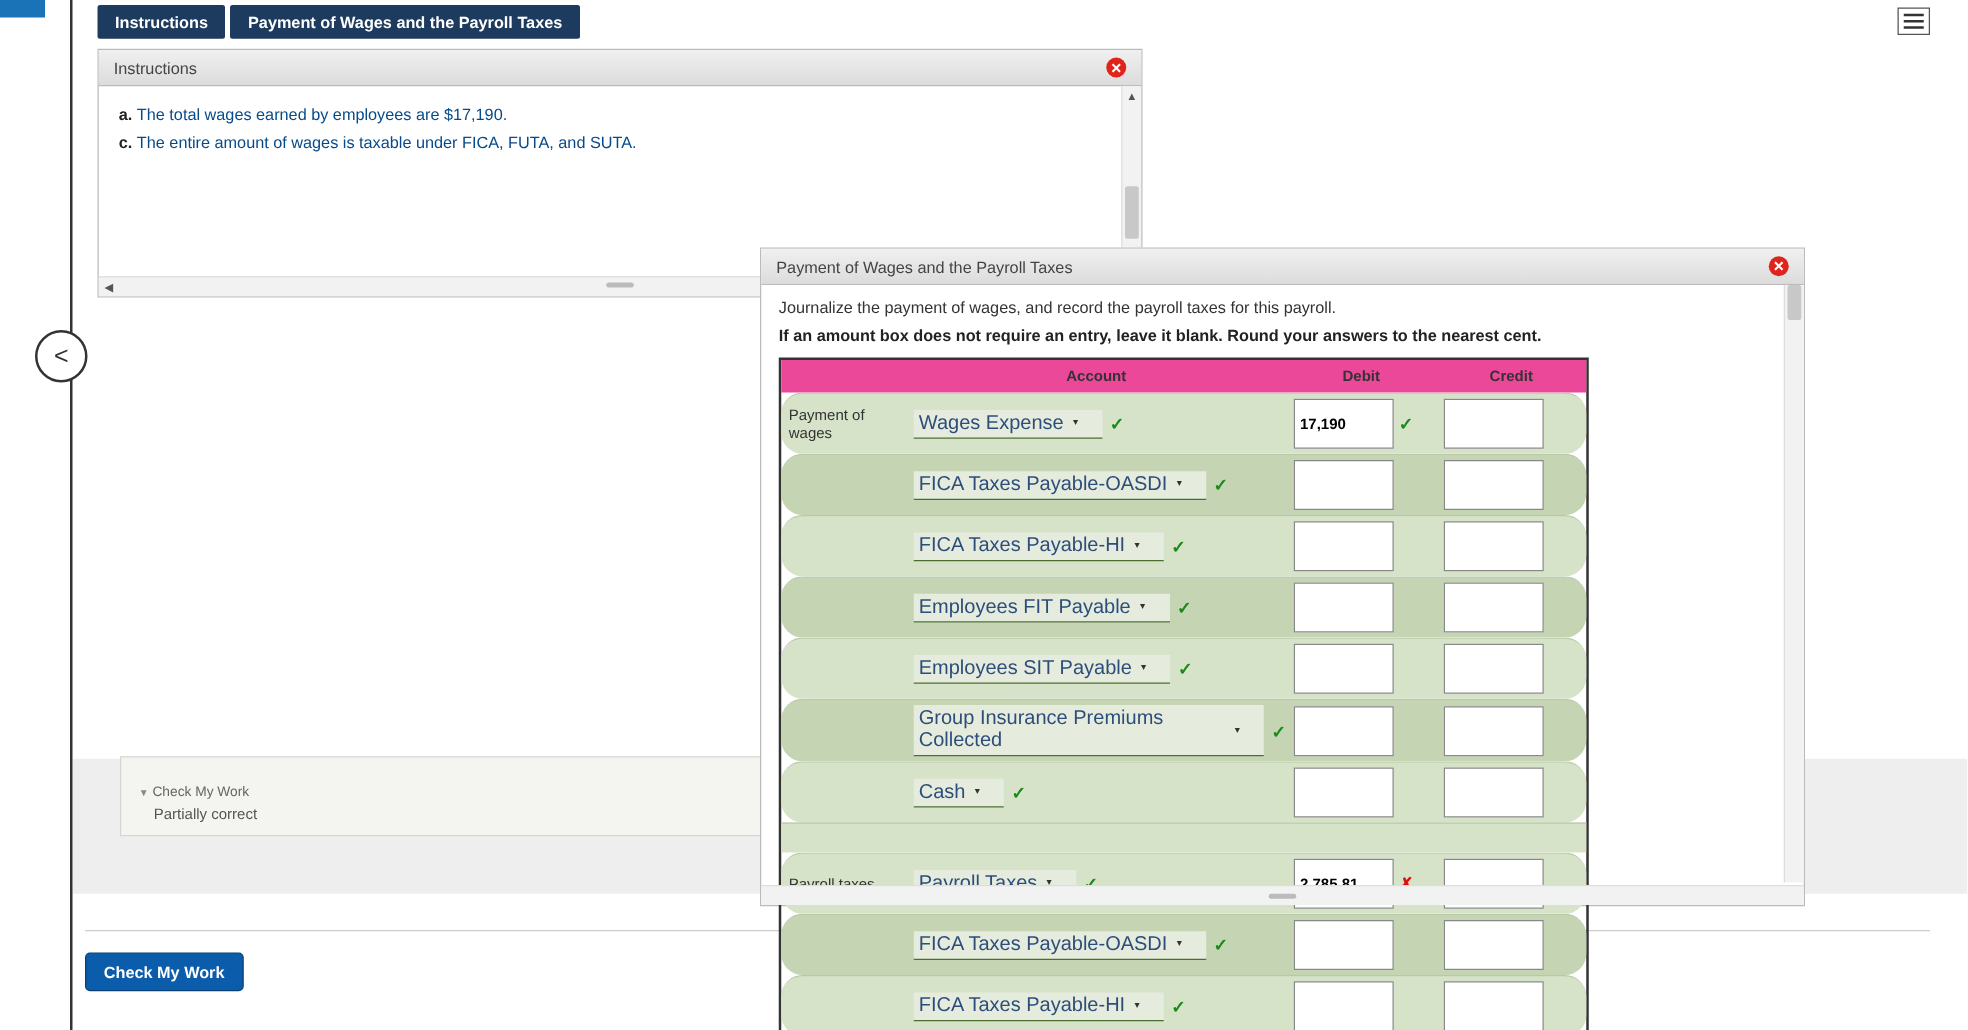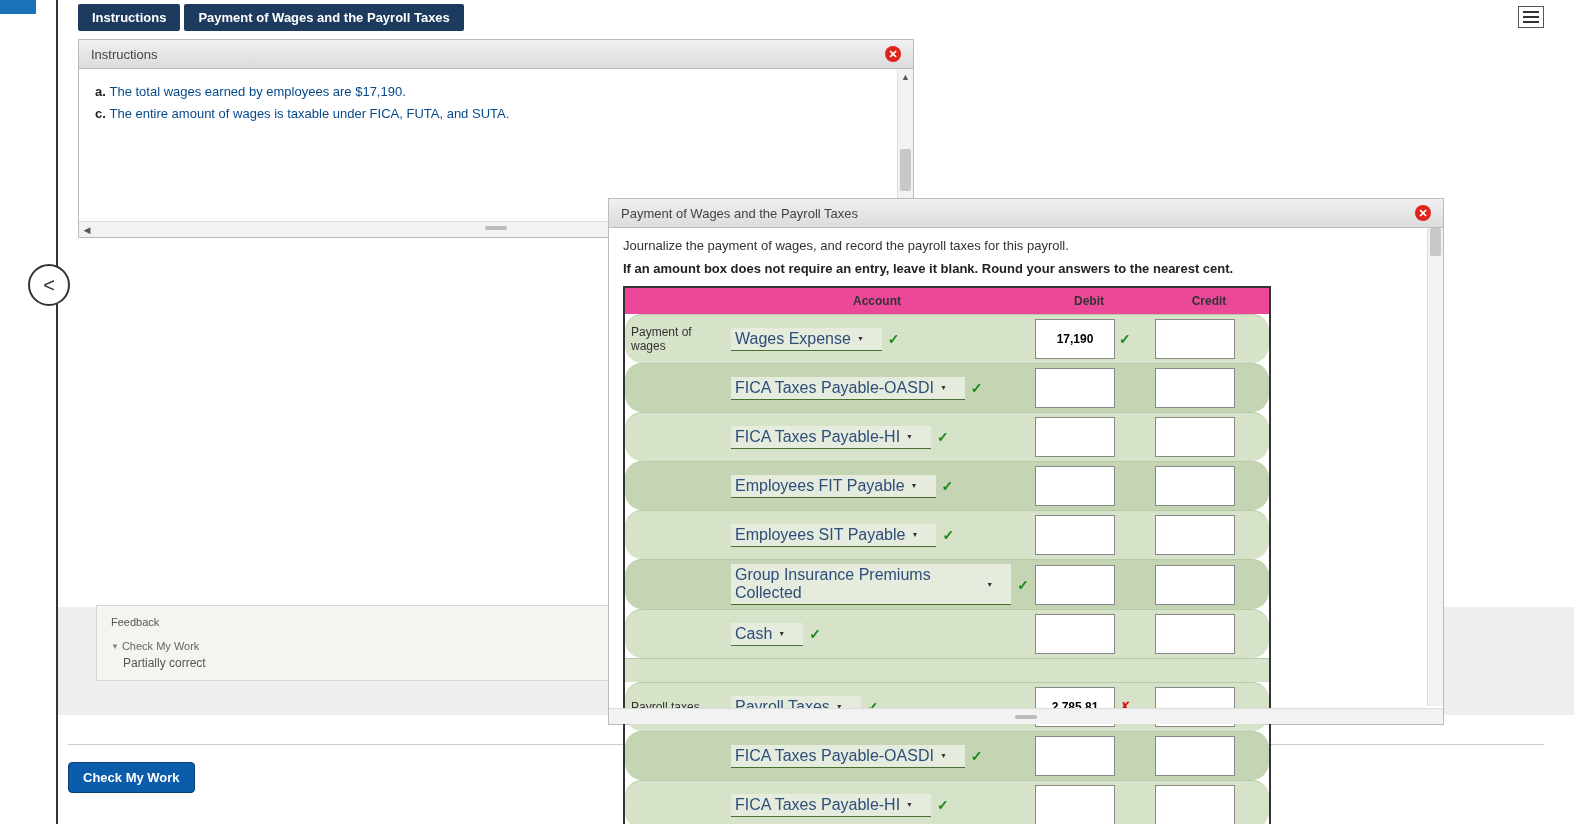--- a/index.html
+++ b/index.html
@@ -48,21 +48,21 @@
 .col-amt { width: 120px; flex-shrink: 0; }
 .lt-row { display: flex; align-items: center; background: #d7e3c8; border-top: 1px solid #b8c9a8; padding: 4px 0; min-height: 30px; border-radius: 17px; }
 .lt-row.alt { background: #c5d5b3; }
 .lt-row .col-label { padding-left: 6px; font-size: 12px; color: #333; }
 .lt-row .col-acct { display: flex; align-items: center; gap: 6px; padding-left: 6px; }
 .lt-row .col-amt { padding: 0 6px; display: flex; align-items: center; gap: 4px; }
 .acct-select { background: #e6ecdd; border: none; border-bottom: 1px solid #4a6e2f; padding: 2px 18px 2px 4px; font-size: 16px; color: #2d4d7a; cursor: pointer; position: relative; display: inline-flex; align-items: center; }
 .acct-select::after { content: "▼"; font-size: 7px; margin-left: 6px; color: #333; }
 .check-mark { color: #1a8a1a; font-weight: bold; font-size: 14px; }
 .x-mark { color: #d11; font-weight: bold; font-size: 14px; }
-.amt-input { width: 80px; height: 20px; border: 1px solid #888; background: #fff; text-align: center; padding: 19px 4px; font-size: 12px; font-weight: bold; }
+.amt-input { width: 80px; height: 20px; border: 1px solid #888; background: #fff; text-align: left; padding: 19px 4px; font-size: 12px; font-weight: bold; }
 .spacer-row { background: #d7e3c8; height: 24px; border-top: 1px solid #b8c9a8; }
 .ledger-hscroll { height: 16px; background: #f2f2f2; border-top: 1px solid #ddd; position: relative; }
 .ledger-hscroll .h-drag { margin-top:6px; }
 .gray-band { position: absolute; left: 58px; right: 0; top: 607px; height: 108px; background: #eeeeee; z-index: -1; }
 </style>
 </head>
 <body>
 
 <div class="sidebar-rail">
   <div class="rail-blue"></div>
@@ -98,21 +98,20 @@
     <div class="h-scroll">
       <div class="h-scroll-left">◀</div>
       <div class="h-drag"></div>
     </div>
   </div>
 </div>
 
 <div class="gray-band"></div>
 
 <div class="feedback-box">
-  <div class="fb-title">Feedback</div>
   <div class="fb-cmw">
       <span>Check My Work</span>
     </div>
   <div class="fb-result">Partially correct</div>
 </div>
 
 <div class="divider-top"></div>
 <button class="check-btn">Check My Work</button>
 
 <div class="ledger-panel">

